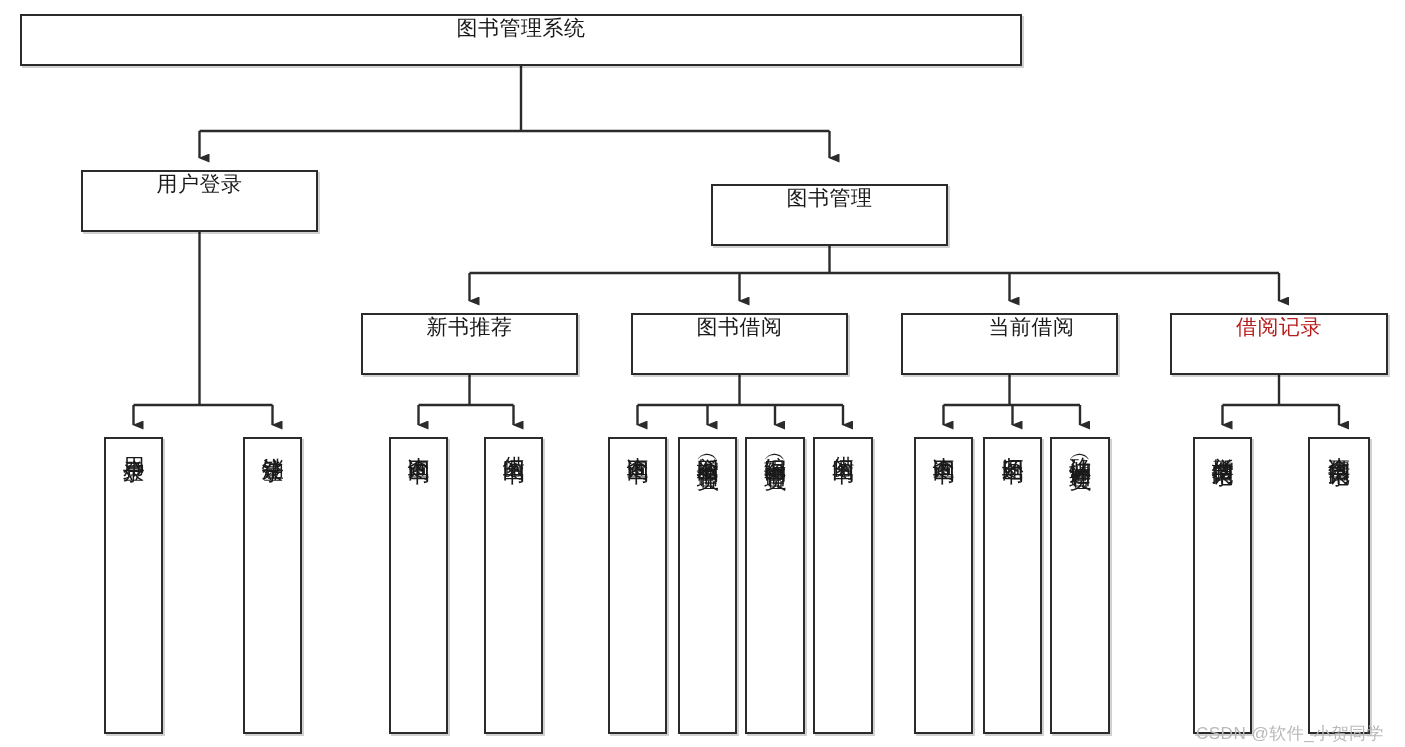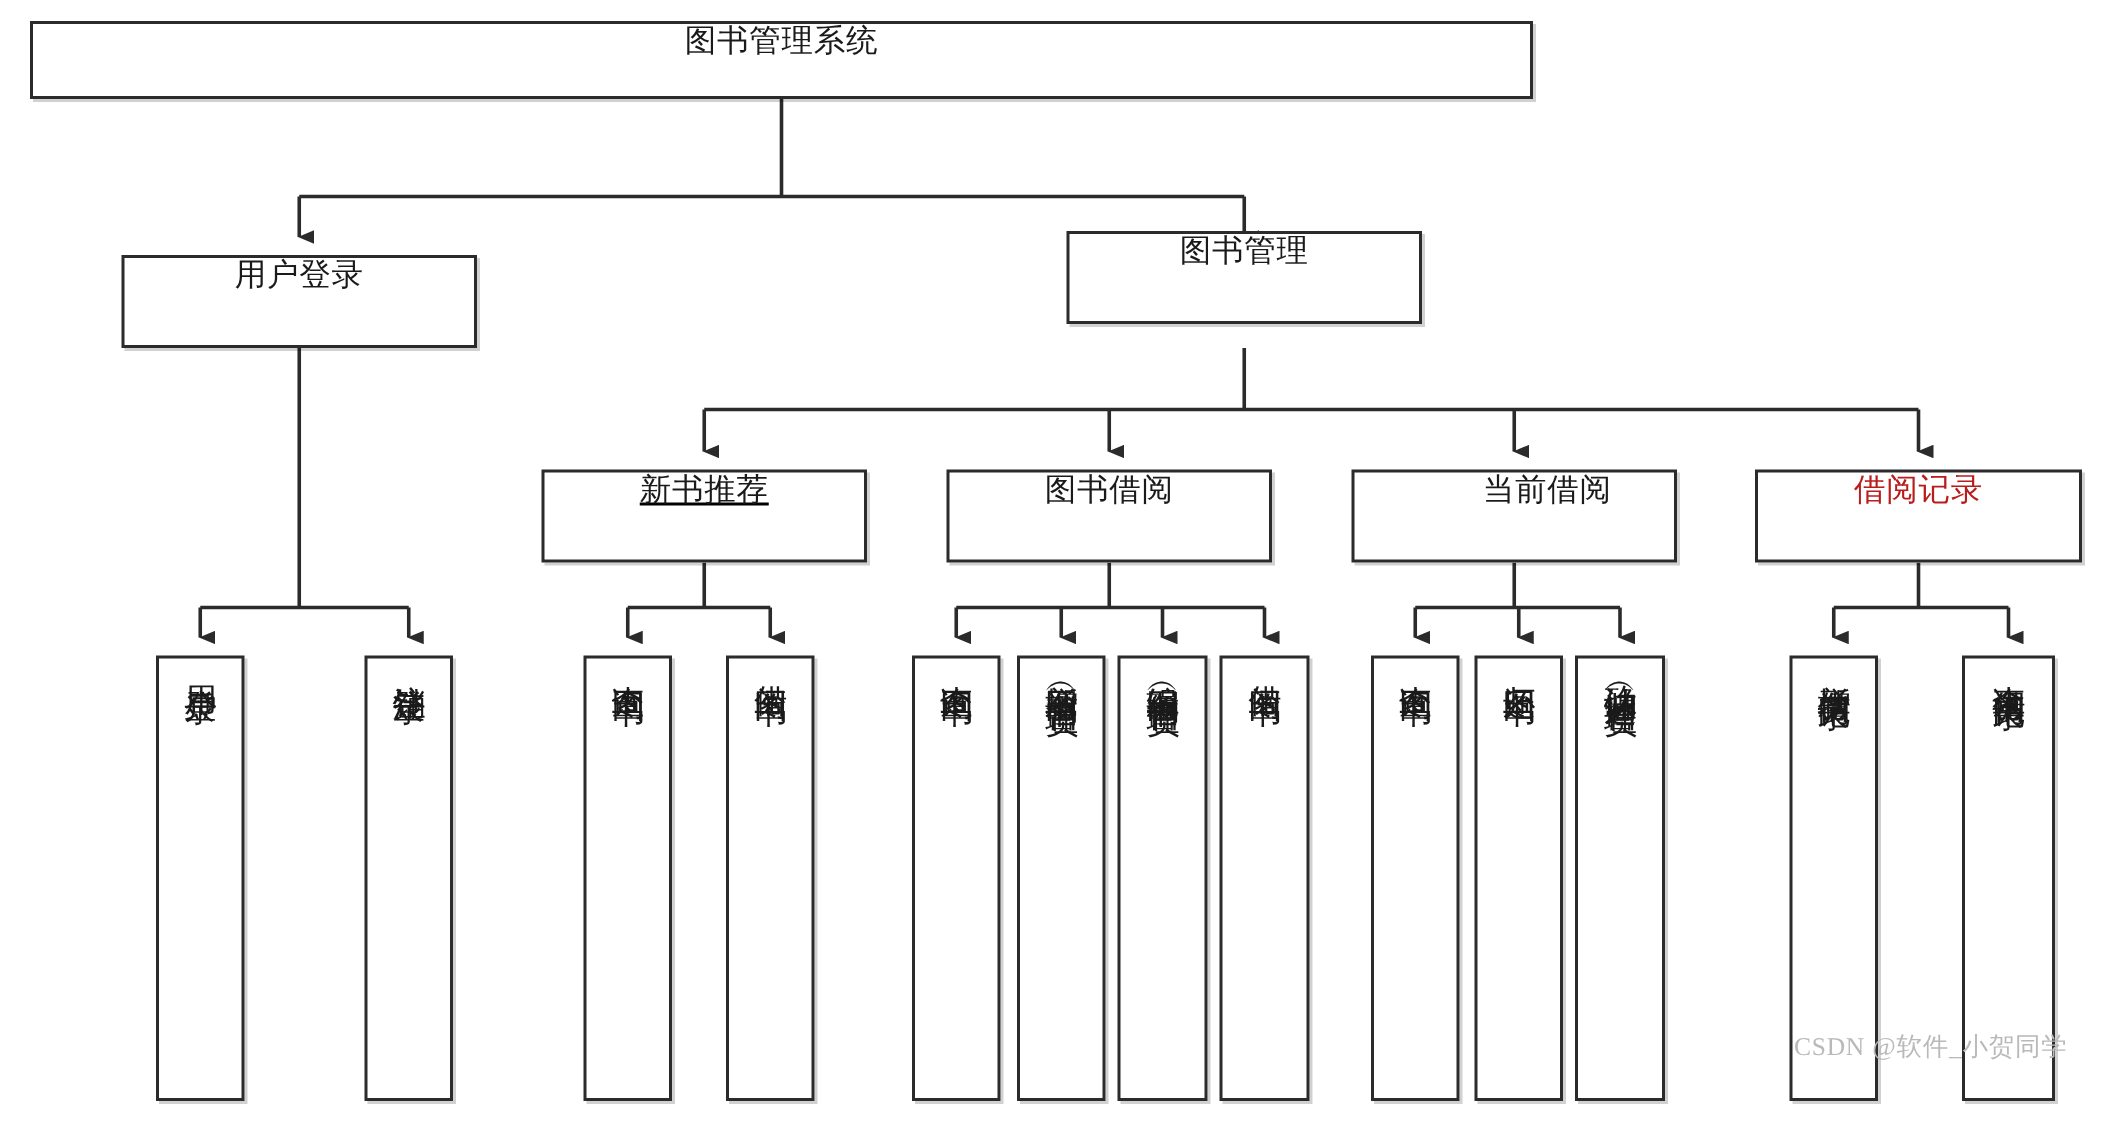--- a/index.html
+++ b/index.html
@@ -108,24 +108,24 @@
       </g>
   </svg>
 
   <div id="nodes">
       <div class="node-box" style="left: 20px; top: 14px; width: 1002px; height: 52px; border-color: rgb(43, 43, 43); background: rgb(255, 255, 255);">
         <span class="node-label" style="color: rgb(26, 26, 26);">图书管理系统</span>
       </div>
       <div class="node-box" style="left: 81px; top: 170px; width: 237px; height: 62px; border-color: rgb(43, 43, 43); background: rgb(255, 255, 255);">
         <span class="node-label" style="color: rgb(26, 26, 26);">用户登录</span>
       </div>
-      <div class="node-box" style="left: 711px; top: 154px; width: 237px; height: 62px; border-color: rgb(43, 43, 43); background: rgb(255, 255, 255);">
+      <div class="node-box" style="left: 711px; top: 184px; width: 237px; height: 62px; border-color: rgb(43, 43, 43); background: rgb(255, 255, 255);">
         <span class="node-label" style="color: rgb(26, 26, 26);">图书管理</span>
       </div>
-      <div class="node-box" style="left: 361px; top: 313px; width: 217px; height: 62px; border-color: rgb(43, 43, 43); background: rgb(255, 255, 255); text-decoration: underline;">
+      <div class="node-box" style="left: 361px; top: 313px; width: 217px; height: 62px; border-color: rgb(43, 43, 43); background: rgb(255, 255, 255);">
         <span class="node-label" style="color: rgb(26, 26, 26);">新书推荐</span>
       </div>
       <div class="node-box" style="left: 631px; top: 313px; width: 217px; height: 62px; border-color: rgb(43, 43, 43); background: rgb(255, 255, 255);">
         <span class="node-label" style="color: rgb(26, 26, 26);">图书借阅</span>
       </div>
       <div class="node-box" style="left: 901px; top: 313px; width: 217px; height: 62px; border-color: rgb(43, 43, 43); background: rgb(255, 255, 255); padding-left: 44px;">
         <span class="node-label" style="color: rgb(26, 26, 26);">当前借阅</span>
       </div>
       <div class="node-box" style="left: 1170px; top: 313px; width: 218px; height: 62px; border-color: rgb(43, 43, 43); background: rgb(255, 255, 255);">
         <span class="node-label" style="color: #b91c1c;">借阅记录</span>
@@ -164,15 +164,15 @@
         <span class="node-label" style="color: rgb(26, 26, 26);">确认归还（管理员）</span>
       </div>
       <div class="node-box vertical" style="left: 1193px; top: 437px; width: 59px; height: 297px; border-color: rgb(43, 43, 43); background: rgb(255, 255, 255);">
         <span class="node-label" style="color: rgb(26, 26, 26);">新增借阅记录</span>
       </div>
       <div class="node-box vertical" style="left: 1308px; top: 437px; width: 62px; height: 297px; border-color: rgb(43, 43, 43); background: rgb(255, 255, 255);">
         <span class="node-label" style="color: rgb(26, 26, 26);">查询借阅记录</span>
       </div>
     </div>
 
-  <div class="watermark" style="left:1196px; top:686px;font-family:Liberation Serif, serif;">CSDN @软件_小贺同学</div>
+  <div class="watermark" style="left:1196px; top:722px;">CSDN @软件_小贺同学</div>
 
 </div>
 
 </body></html>

